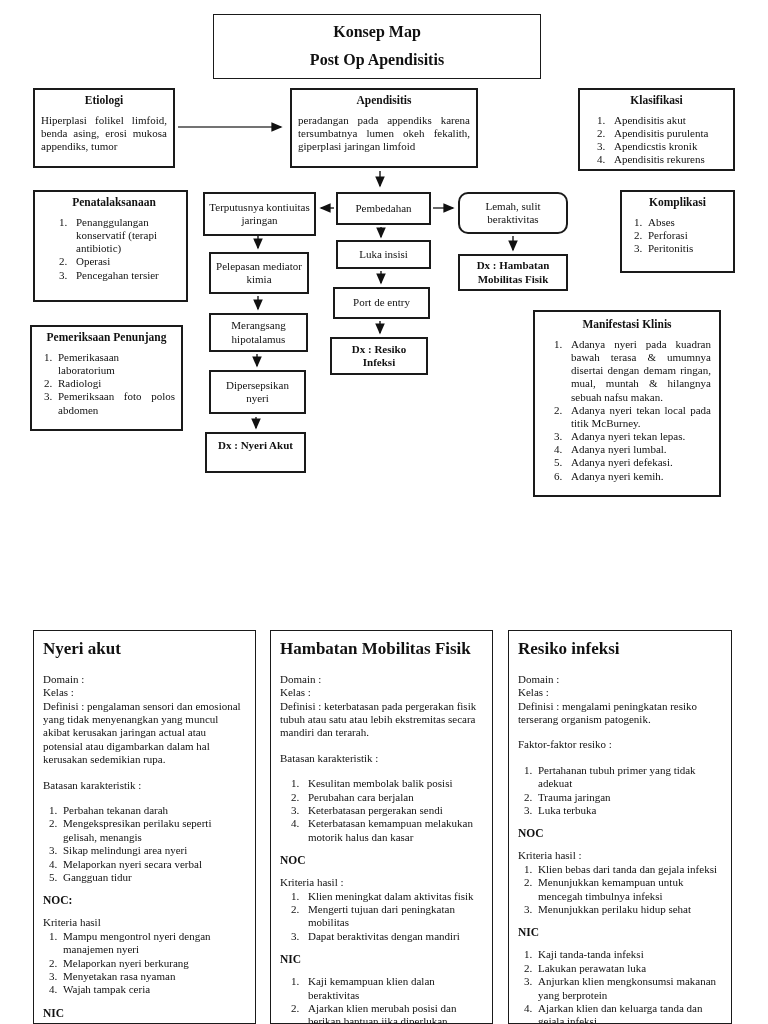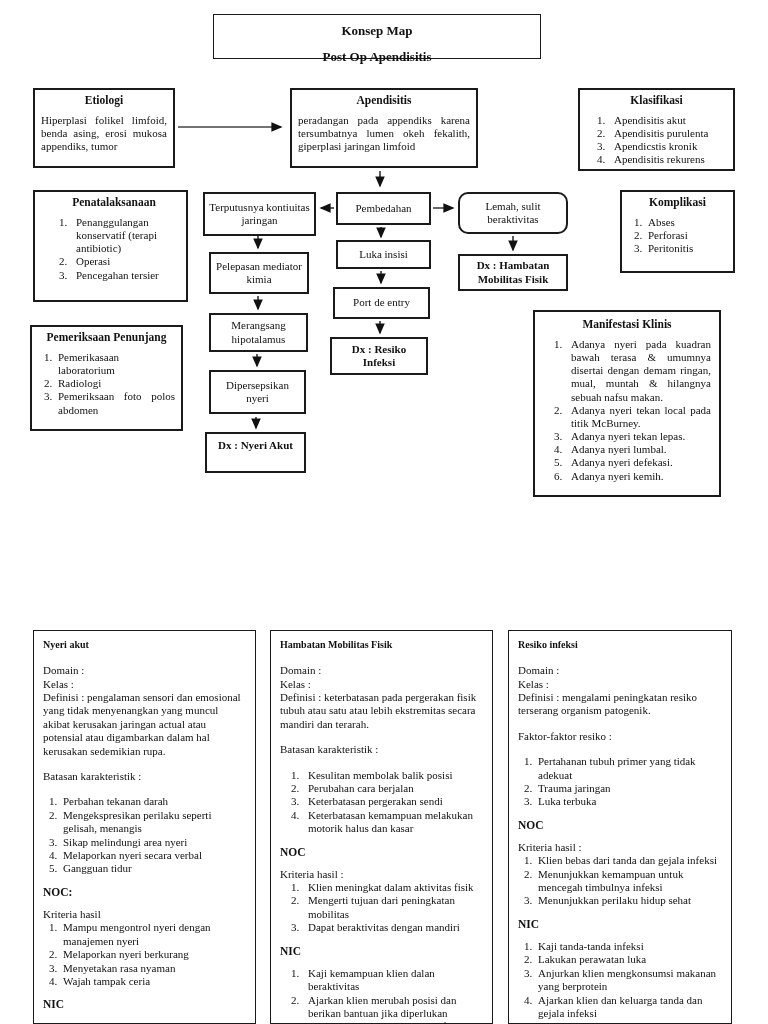--- a/index.html
+++ b/index.html
@@ -17,26 +17,26 @@
 
   ol.numlist { list-style:decimal; padding-left:17px; margin:0; }
   ol.numlist li { padding-left:3px; margin:0; }
   ol.wide { padding-left:22px; }
   ol.wide li { padding-left:6px; }
 
   .arrow-layer { position:absolute; left:0; top:0; width:768px; height:520px; pointer-events:none; }
 
   .col { position:absolute; top:630px; height:394px; border:1.5px solid #1a1a1a; background:#fff;
          padding:8px 9px; font-size:11px; line-height:1.22; overflow:hidden; }
-  .col-h { font-weight:bold; font-size:10px; margin-bottom:13px; }
+  .col-h { font-weight:bold; font-size:17px; margin-bottom:13px; }
   .col-sub { font-weight:bold; font-size:11.5px; margin:9px 0 9px 0; }
   .gap { height:12px; }
   .line { margin:0; }
-  .title-box { position:absolute; left:213px; top:14px; width:328px; height:45px;
-               border:1.5px solid #1a1a1a; text-align:center; font-weight:bold; font-size:13px;
+  .title-box { position:absolute; left:213px; top:14px; width:328px; height:65px;
+               border:1.5px solid #1a1a1a; text-align:center; font-weight:bold; font-size:16px;
                padding-top:8px; }
   .title-box .t2 { margin-top:10px; }
 </style>
 </head>
 <body>
 
 <div class="page">
 
   <div class="title-box">
     <div>Konsep Map</div>

